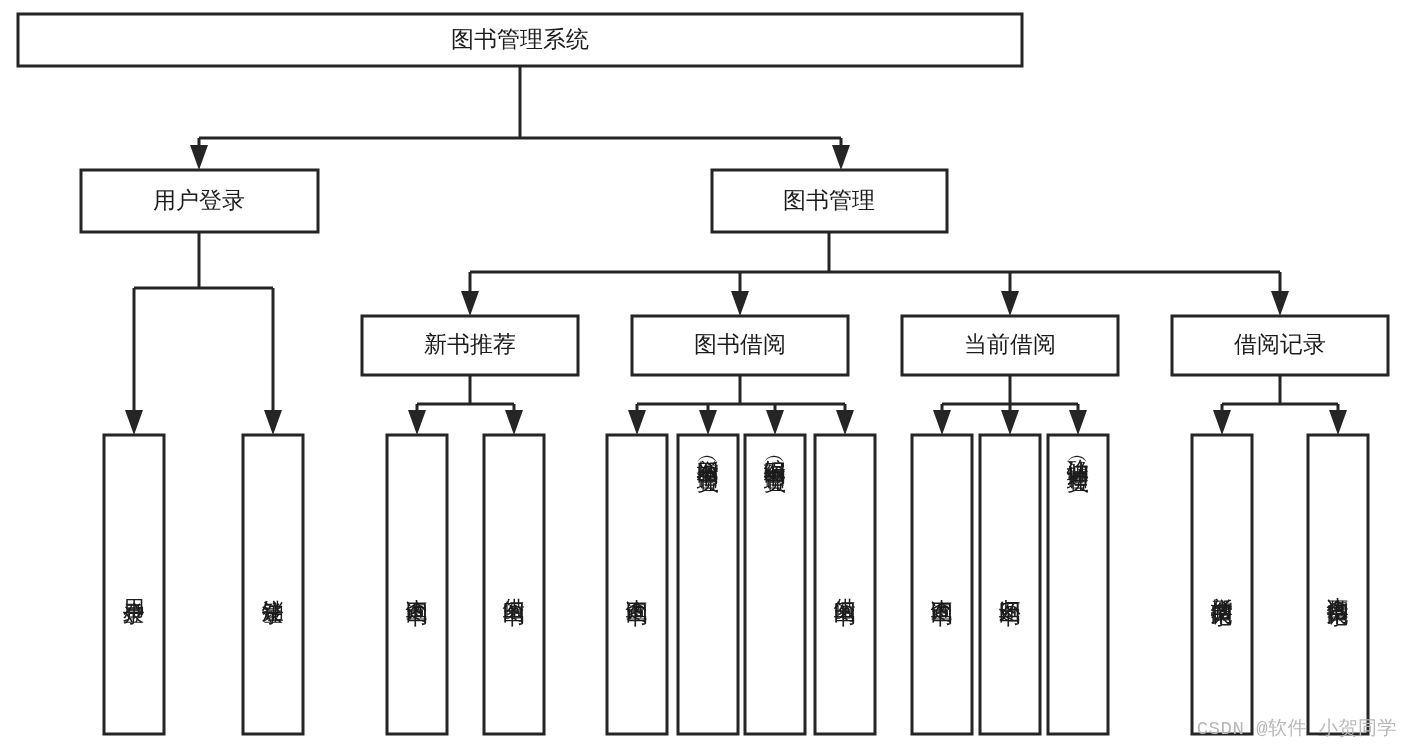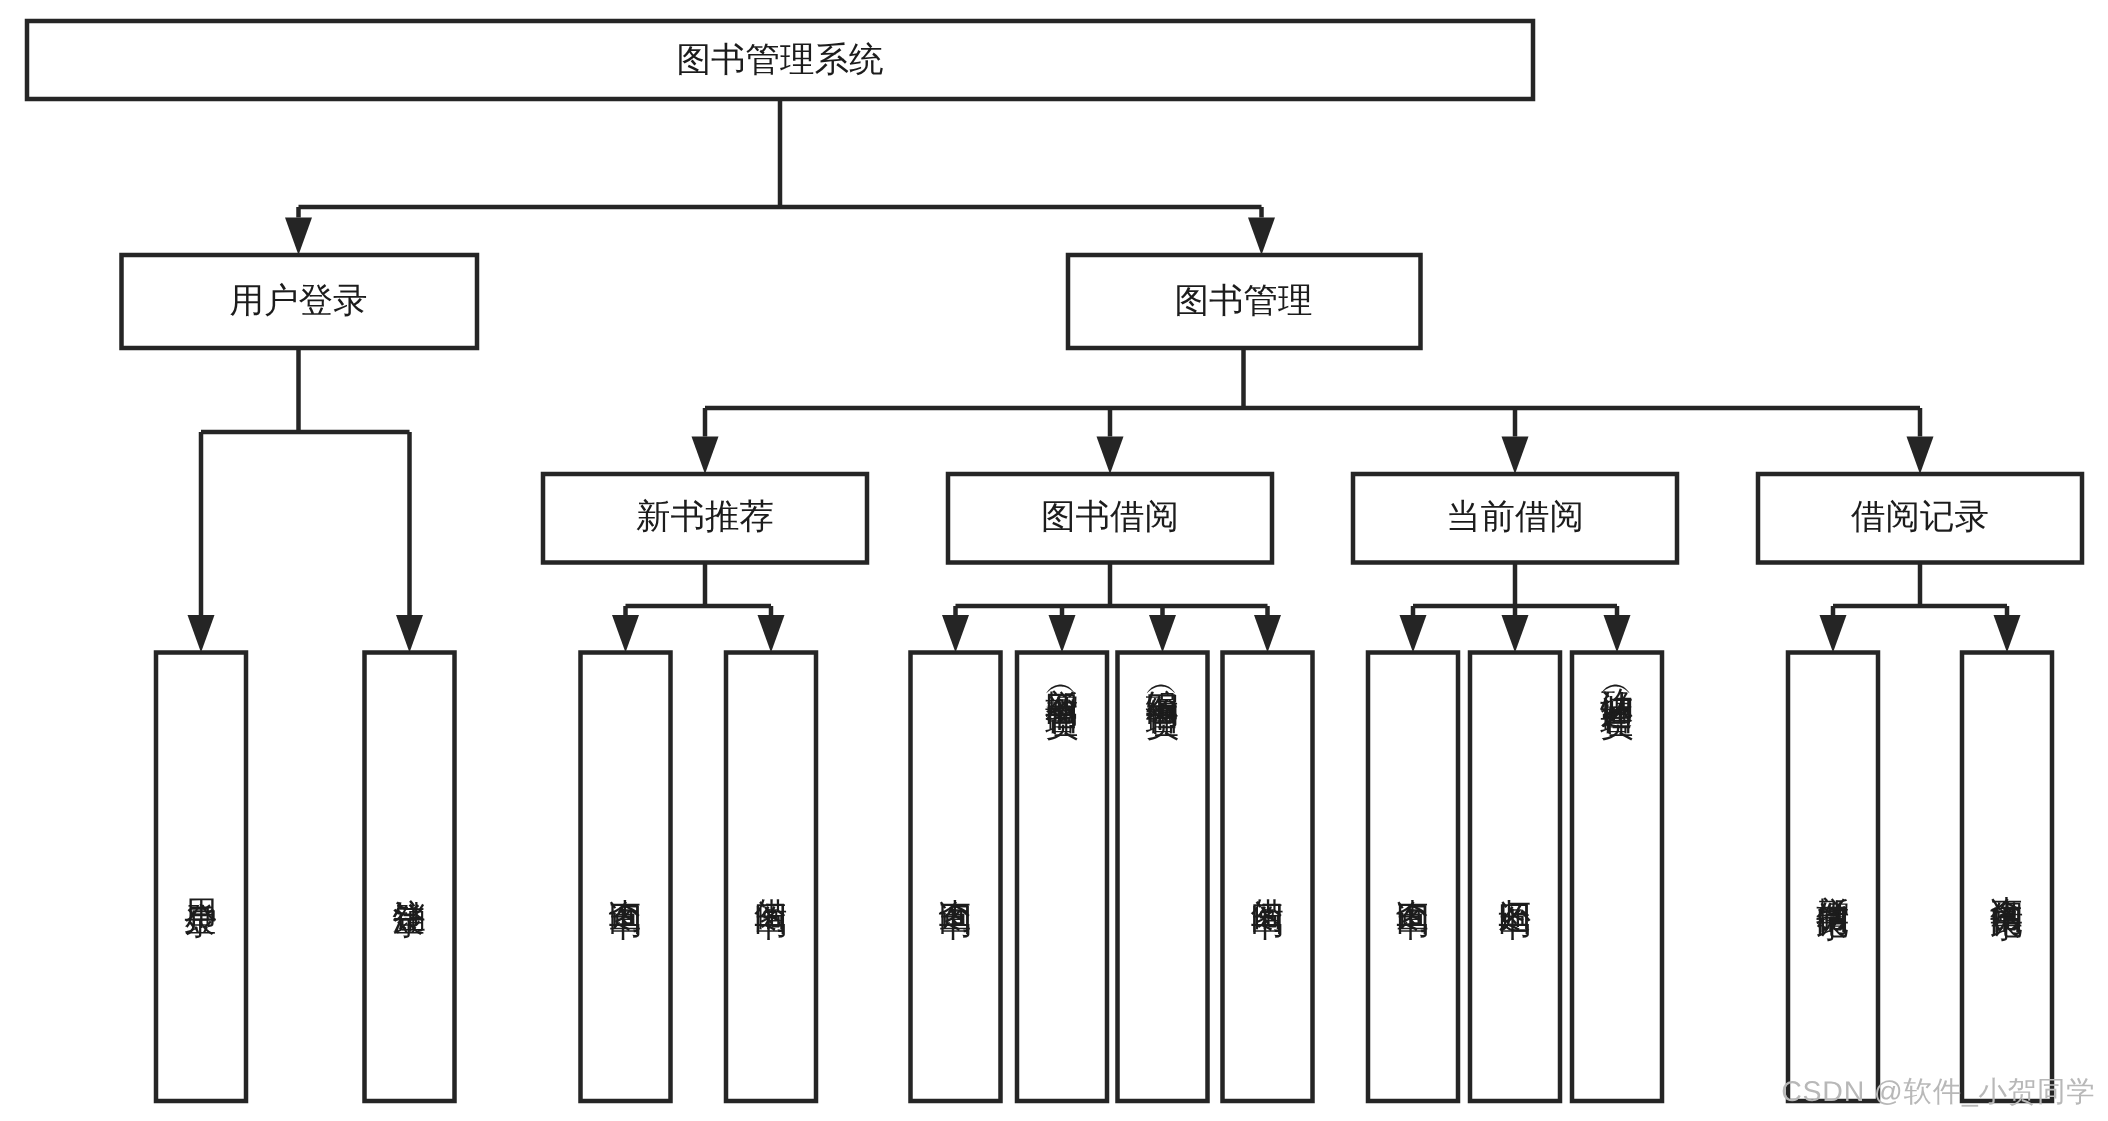--- a/index.html
+++ b/index.html
@@ -61,21 +61,21 @@
     font-size: 22px;
     line-height: 1.16;
     letter-spacing: 2px;
     color: #1c1c1c;
     white-space: nowrap;
   }
   .watermark {
     position: absolute;
     right: 8px;
     bottom: 6px;
-    font-family: Liberation Sans, sans-serif;
+    font-family: Liberation Mono, monospace;
     font-size: 19px;
     color: #b8b8b8;
     letter-spacing: 0.5px;
     white-space: nowrap;
   }
 </style>
 </head>
 <body>
 
 <div id="diagram-root">

